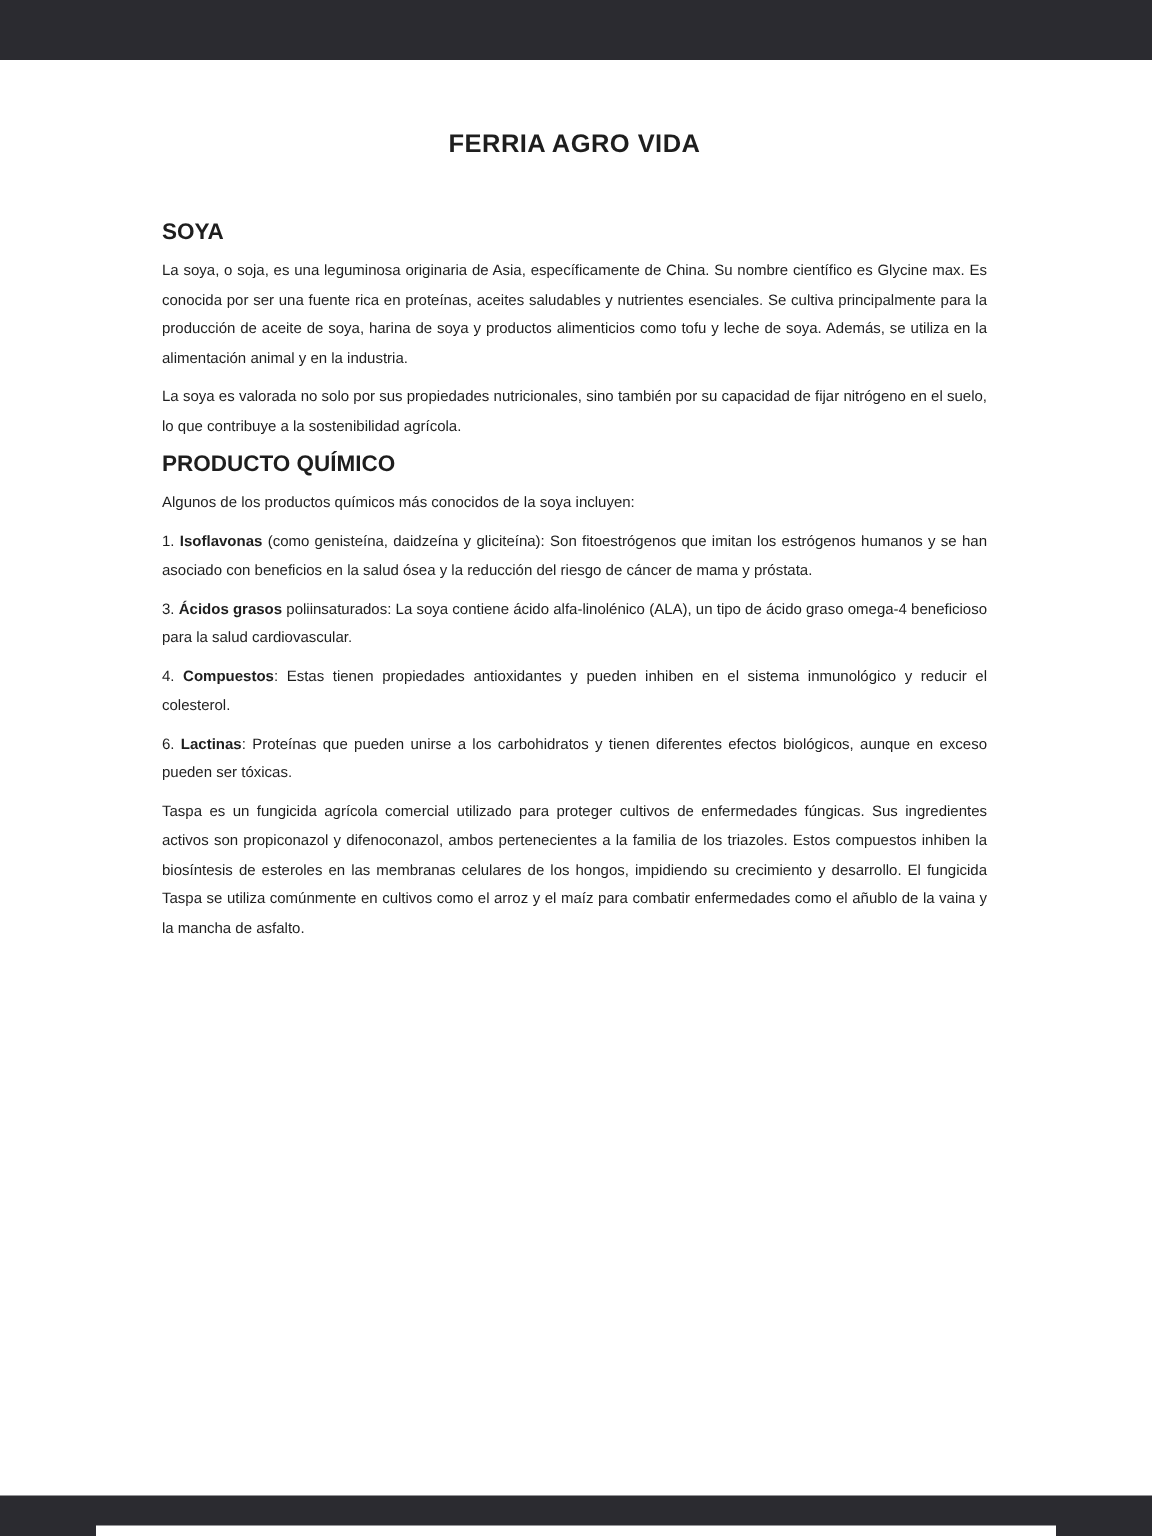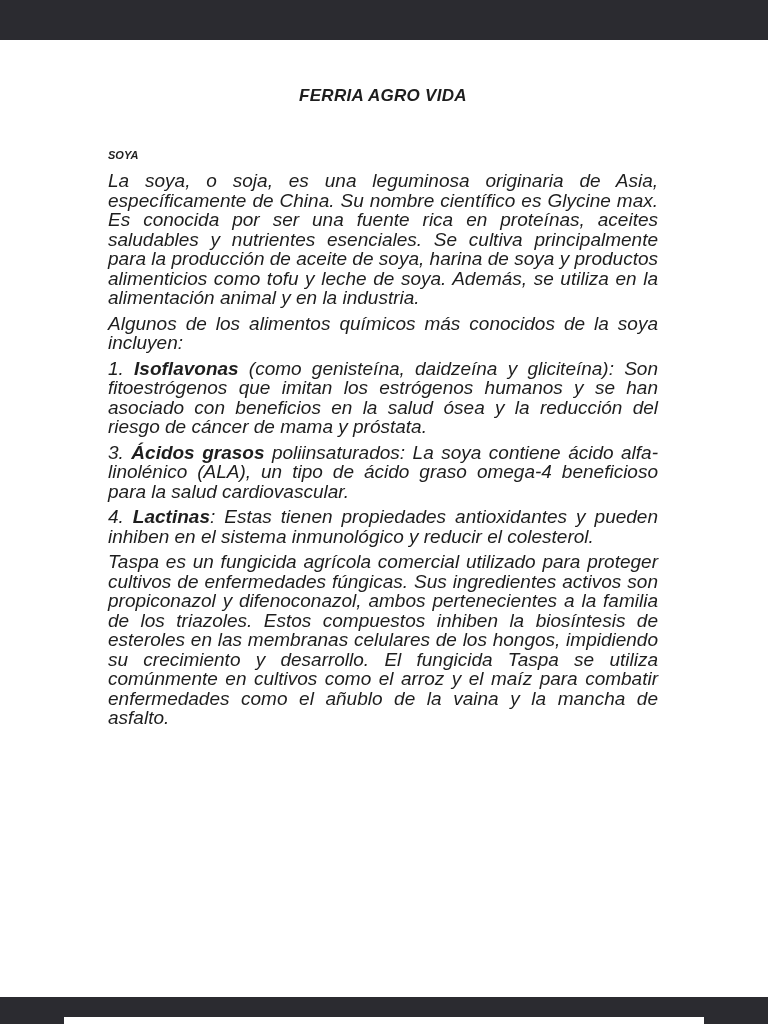--- a/index.html
+++ b/index.html
@@ -30,59 +30,61 @@
     background: #ffffff;
   }
   .page {
     position: absolute;
     top: 40px; left: 0;
     width: 768px; height: 716px;
     background: #ffffff;
     box-sizing: border-box;
     padding: 45px 110px 0 108px;
     color: #1e1e1e;
-    font-style: italic;
   }
   .doc-title {
     font-size: 17px;
     font-weight: bold;
     text-align: center;
     line-height: 21px;
     margin: 0;
     letter-spacing: 0.3px;
   }
   .doc-title-wrap { margin-bottom: 39px; }
   .heading {
-    font-size: 11px;
+    font-size: 15px;
     font-weight: bold;
     line-height: 20px;
     margin: 0 0 6px 0;
   }
   .para {
-    font-size: 19px;
+    font-size: 10px;
     line-height: 19.5px;
     margin: 0 0 6px 0;
     text-align: justify;
   }
   .para .b { font-weight: bold; }
 </style>
 </head>
 <body>
 
 <div class="viewport">
   <div class="page">
     <div class="doc-title-wrap">
       <h1 class="doc-title">FERRIA AGRO VIDA</h1>
     </div>
     <div id="doc-blocks">
         <h2 class="heading">SOYA</h2>
         <p class="para"><span>La soya, o soja, es una leguminosa originaria de Asia, específicamente de China. Su nombre científico es Glycine max. Es conocida por ser una fuente rica en proteínas, aceites saludables y nutrientes esenciales. Se cultiva principalmente para la producción de aceite de soya, harina de soya y productos alimenticios como tofu y leche de soya. Además, se utiliza en la alimentación animal y en la industria.</span></p>
-        <p class="para"><span>Algunos de los alimentos químicos más conocidos de la soya incluyen:</span></p>
+        <p class="para"><span>La soya es valorada no solo por sus propiedades nutricionales, sino también por su capacidad de fijar nitrógeno en el suelo, lo que contribuye a la sostenibilidad agrícola.</span></p>
+        <h2 class="heading">PRODUCTO QUÍMICO</h2>
+        <p class="para"><span>Algunos de los productos químicos más conocidos de la soya incluyen:</span></p>
         <p class="para"><span>1. </span><span class="b">Isoflavonas</span><span> (como genisteína, daidzeína y gliciteína): Son fitoestrógenos que imitan los estrógenos humanos y se han asociado con beneficios en la salud ósea y la reducción del riesgo de cáncer de mama y próstata.</span></p>
         <p class="para"><span>3. </span><span class="b">Ácidos grasos</span><span> poliinsaturados: La soya contiene ácido alfa-linolénico (ALA), un tipo de ácido graso omega-4 beneficioso para la salud cardiovascular.</span></p>
-        <p class="para"><span>4. </span><span class="b">Lactinas</span><span>: Estas tienen propiedades antioxidantes y pueden inhiben en el sistema inmunológico y reducir el colesterol.</span></p>
+        <p class="para"><span>4. </span><span class="b">Compuestos</span><span>: Estas tienen propiedades antioxidantes y pueden inhiben en el sistema inmunológico y reducir el colesterol.</span></p>
+        <p class="para"><span>6. </span><span class="b">Lactinas</span><span>: Proteínas que pueden unirse a los carbohidratos y tienen diferentes efectos biológicos, aunque en exceso pueden ser tóxicas.</span></p>
         <p class="para"><span>Taspa es un fungicida agrícola comercial utilizado para proteger cultivos de enfermedades fúngicas. Sus ingredientes activos son propiconazol y difenoconazol, ambos pertenecientes a la familia de los triazoles. Estos compuestos inhiben la biosíntesis de esteroles en las membranas celulares de los hongos, impidiendo su crecimiento y desarrollo. El fungicida Taspa se utiliza comúnmente en cultivos como el arroz y el maíz para combatir enfermedades como el añublo de la vaina y la mancha de asfalto.</span></p>
       </div>
   </div>
   <div class="chrome-top" style="background: rgb(43, 43, 48);"></div>
   <div class="chrome-bottom" style="background: rgb(43, 43, 48);"></div>
   <div class="next-page"></div>
 </div>
 
 </body></html>

